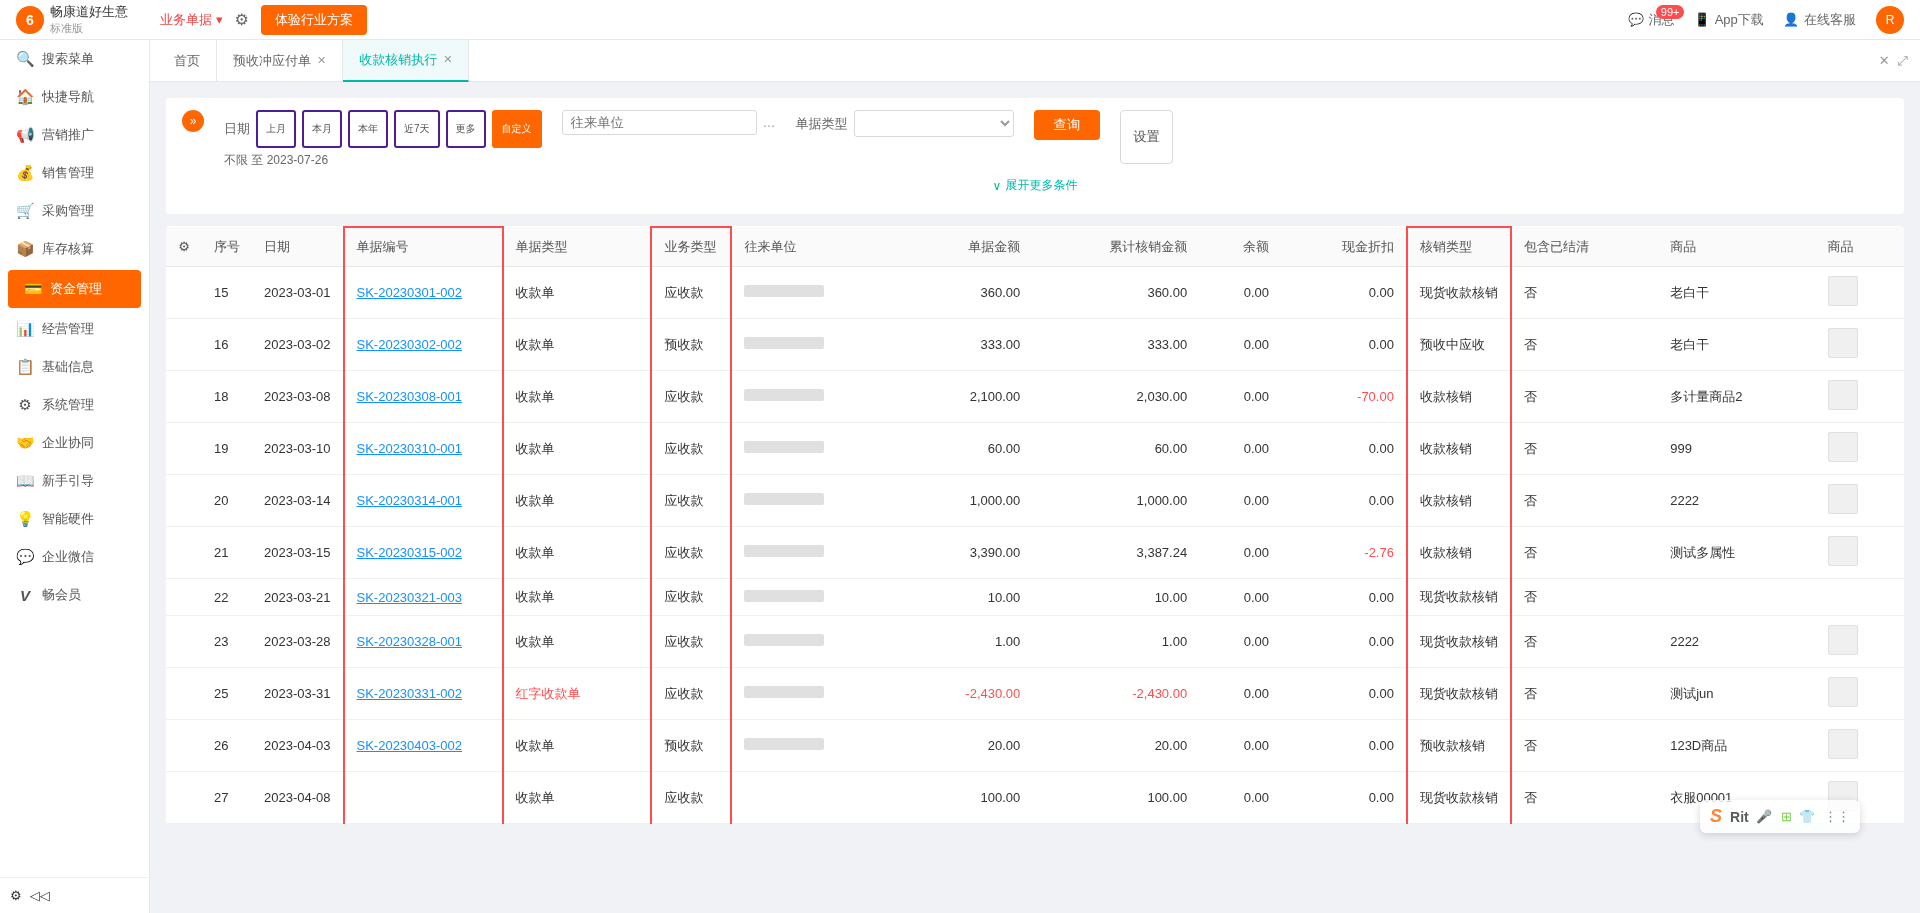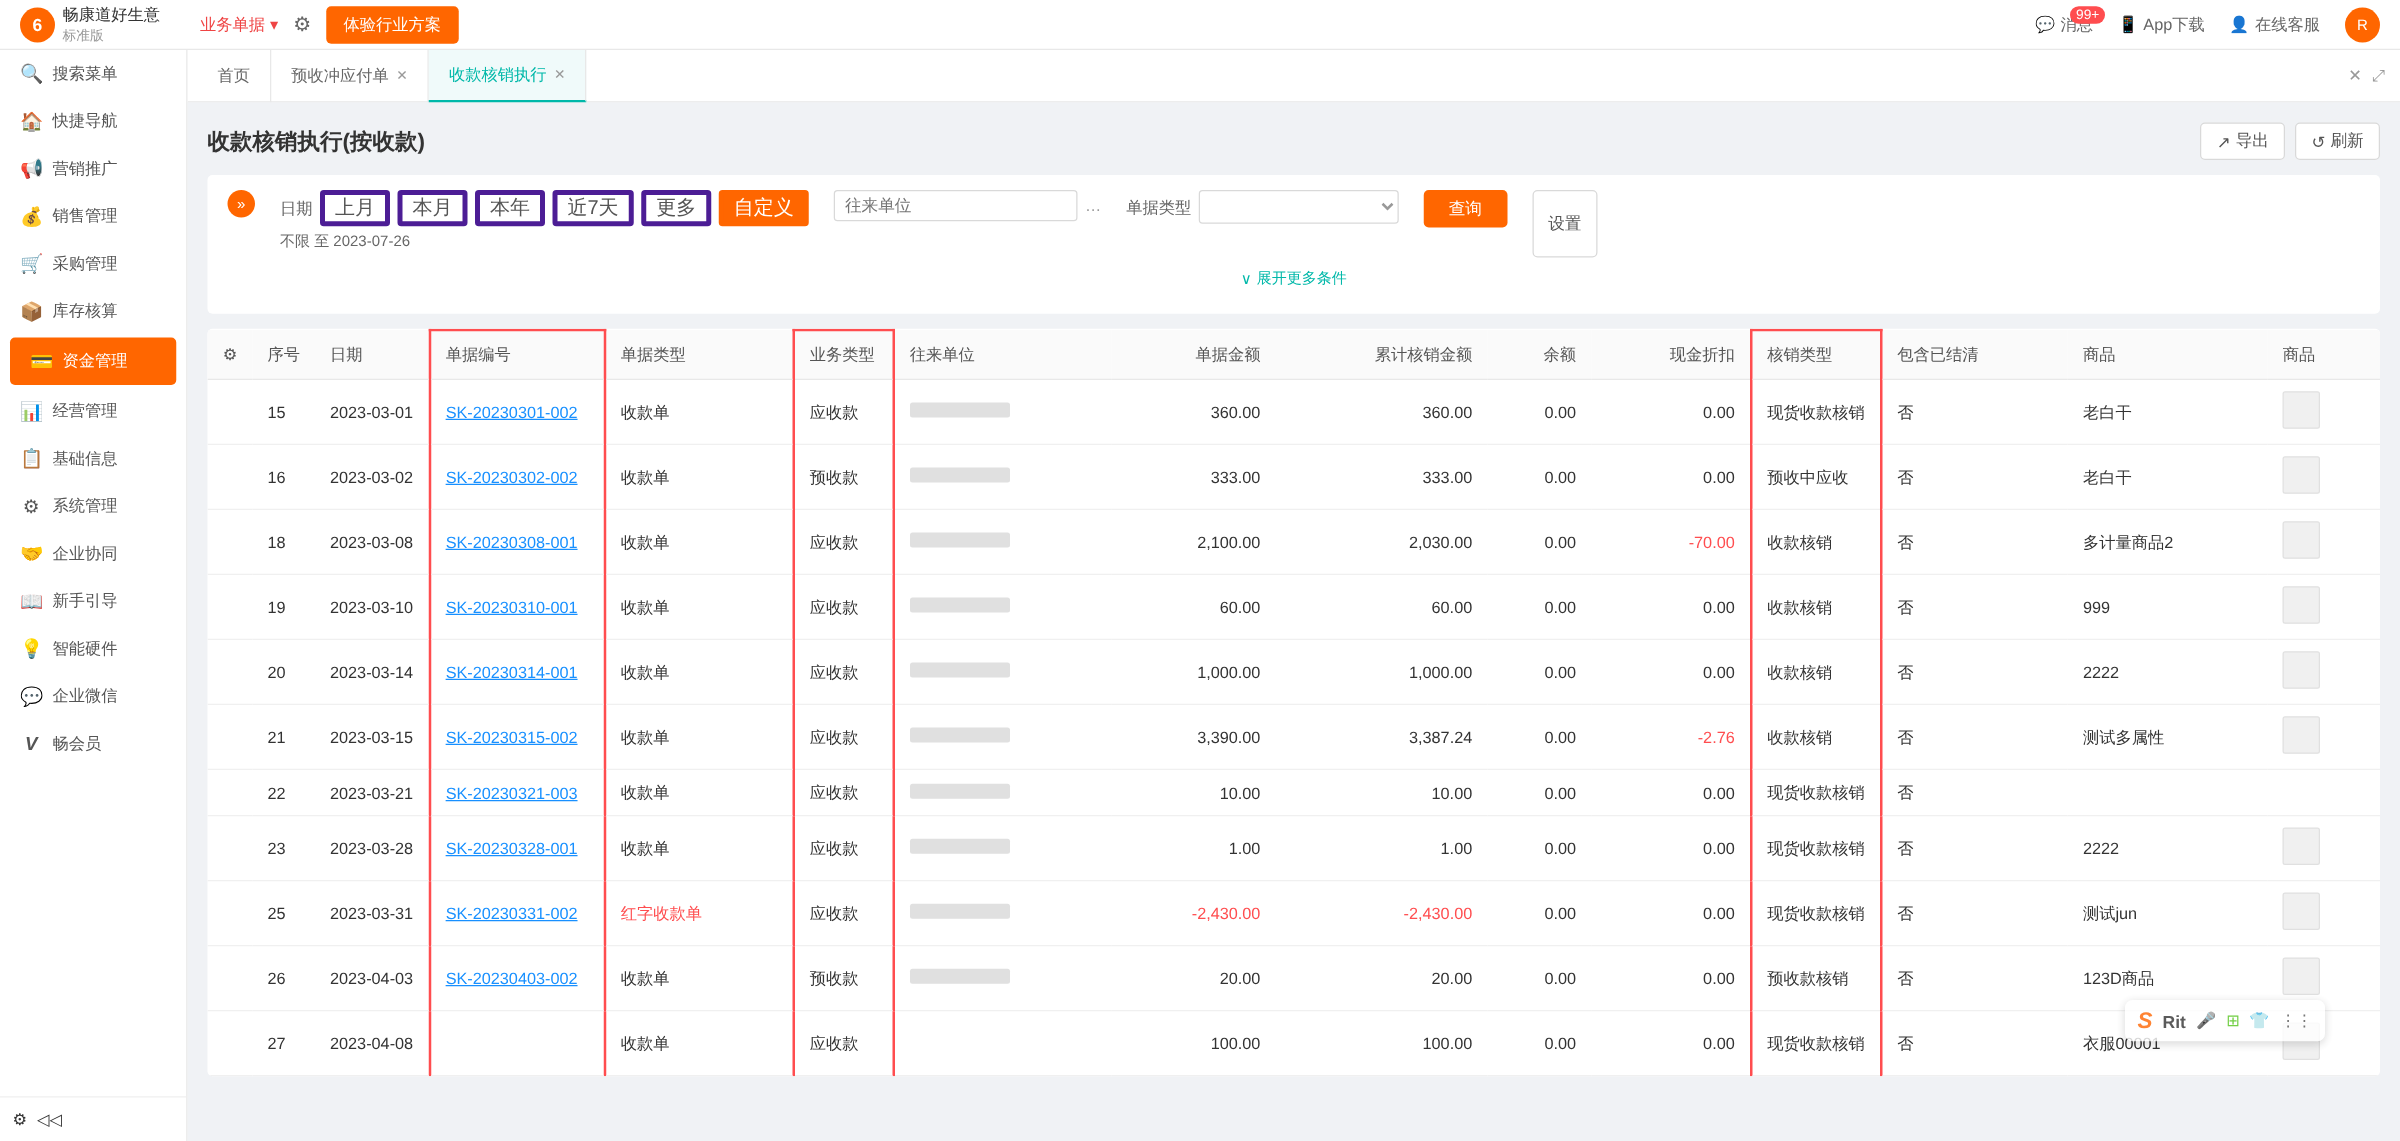--- a/index.html
+++ b/index.html
@@ -41,42 +41,42 @@
 
     
     .page-header { display: flex; align-items: center; justify-content: space-between; margin-bottom: 12px; }
     .page-title { font-size: 18px; font-weight: bold; color: #333; }
     .header-actions { display: flex; gap: 8px; }
     .btn-outline { border: 1px solid #d9d9d9; background: white; padding: 5px 12px; border-radius: 4px; cursor: pointer; color: #555; display: flex; align-items: center; gap: 4px; }
 
     
     .filter-area { background: white; padding: 12px 16px; border-radius: 4px; margin-bottom: 12px; }
     .filter-label { color: #666; white-space: nowrap; }
-    .date-btn { padding: 0 8px; border: 4px solid #4c1d95; background: white; border-radius: 3px; cursor: pointer; font-size: 16px; color: #555; }
+    .date-btn { padding: 10px 8px; border: 2px solid #4c1d95; background: white; border-radius: 3px; cursor: pointer; font-size: 10px; color: #555; }
     .date-btn.custom { background: #ff6600; color: white; border-color: #ff6600; }
     .filter-date-range { color: #666; font-size: 12px; margin-top: 4px; }
     .filter-input { border: 1px solid #d9d9d9; padding: 4px 8px; border-radius: 3px; min-width: 160px; color: #999; }
     .filter-select { border: 1px solid #d9d9d9; padding: 4px 8px; border-radius: 3px; min-width: 160px; color: #999; background: white; }
     .query-btn { background: #ff6600; color: white; border: none; padding: 6px 20px; border-radius: 4px; cursor: pointer; }
     .settings-btn { border: 1px solid #d9d9d9; background: white; padding: 17px 12px; border-radius: 4px; cursor: pointer; color: #555; }
     .expand-btn { color: #00b8a9; cursor: pointer; font-size: 12px; display: flex; align-items: center; gap: 4px; }
 
     
     .table-container { background: white; border-radius: 4px; overflow: auto; }
     .data-table { width: 100%; border-collapse: collapse; }
     .data-table th { background: #fafafa; padding: 10px 12px; text-align: left; border-bottom: 1px solid #e8e8e8; font-weight: 500; color: #555; font-size: 13px; white-space: nowrap; }
     .data-table td { padding: 9px 12px; border-bottom: 1px solid #f0f0f0; color: #333; font-size: 13px; white-space: nowrap; }
     .data-table tr.highlighted { background: #fff7f0; }
     .link-text { color: #1890ff; cursor: pointer; text-decoration: underline; }
 
     
     .brand-watermark { position: fixed; bottom: 120px; right: 80px; opacity: 0.8; z-index: 100; }
 
     .expand-more-row { display: flex; justify-content: center; padding: 8px; }
-    .col-danhao { width: 140px; margin-top: 41px; }
+    .col-danhao { width: 159px; margin-top: 41px; }
     .col-yewu { width: 80px; }
     .col-hexiao { width: 90px; }
   </style>
 </head>
 <body>
 
 <div class="app-container">
 
   <div class="top-bar">
     <div class="top-logo">
@@ -194,33 +194,20 @@
           <span class="tab-close">✕</span>
         </div>
         <div class="tab-actions">
           <span style="cursor:pointer;color:#999;">✕</span>
           <span style="cursor:pointer;color:#999;">⤢</span>
         </div>
       </div>
 
       <div class="page-content">
 
-        <div class="page-header">
-          <h2 class="page-title">收款核销执行(按收款)</h2>
-          <div class="header-actions">
-            <button class="btn-outline">
-              <span>↗</span>
-              <span>导出</span>
-            </button>
-            <button class="btn-outline">
-              <span>↺</span>
-              <span>刷新</span>
-            </button>
-          </div>
-        </div>
 
         <div class="filter-area">
           <div style="display:flex; align-items:flex-start; gap:20px; flex-wrap:wrap;">
             <div style="display:flex; align-items:center; gap:6px; margin-bottom:4px;">
               <button style="background:#ff6600;color:white;border:none;border-radius:50%;width:22px;height:22px;cursor:pointer;font-size:12px;">»</button>
             </div>
             <div>
               <div style="display:flex; align-items:center; gap:6px;">
                 <span class="filter-label">日期</span>
                 <button class="date-btn">上月</button>

